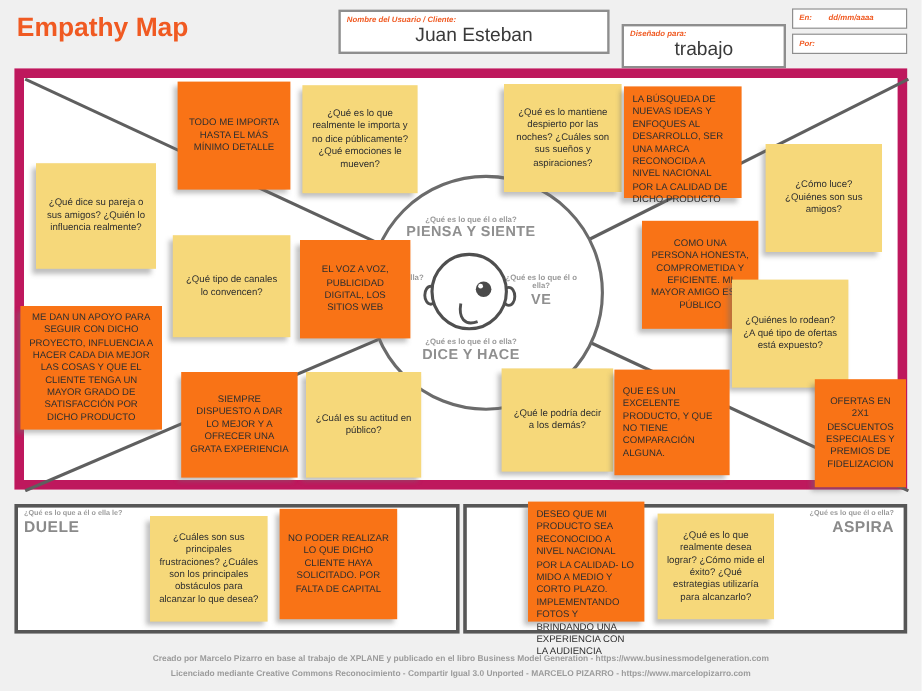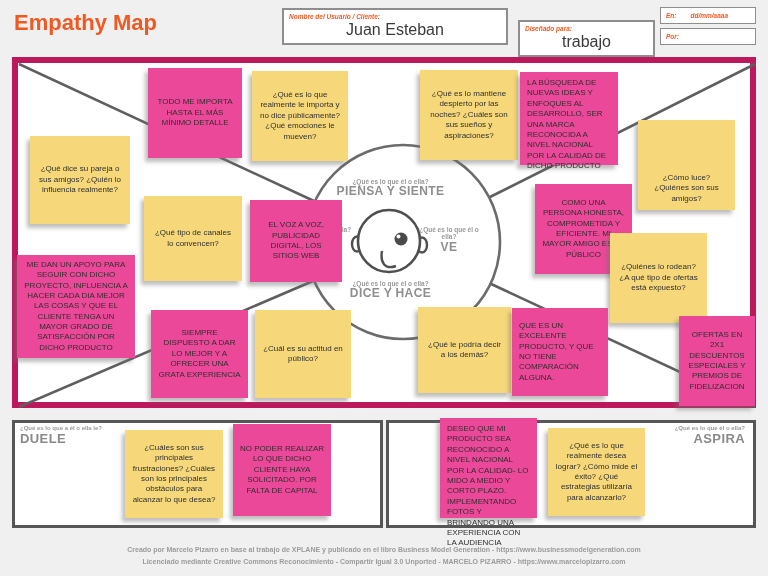--- a/index.html
+++ b/index.html
@@ -14,34 +14,34 @@
   .hbox.small{flex-direction:row;align-items:center;border-width:1.5px;}
   .hbox.small .flabel{padding:0 0 0 5px;}
   .hbox.small .fvalue{flex:0 0 auto;font-size:6.5px;font-weight:bold;font-style:italic;color:#f05a22;margin:0 0 0 14px;}
 
   #name-box{left:282px;top:8px;width:226px;height:37px;}
   #designed-box{left:518px;top:20px;width:137px;height:37px;}
   #date-box{left:660px;top:7px;width:96px;height:17px;}
   #by-box{left:660px;top:28px;width:96px;height:17px;}
 
   
-  .board{position:absolute;left:12px;top:57px;width:744px;height:351px;background:#fff;border:6px solid #be185d;box-sizing:border-box;}
+  .board{position:absolute;left:12px;top:57px;width:744px;height:351px;background:#fff;border:8px solid #be185d;box-sizing:border-box;}
   .board svg{position:absolute;left:0;top:0;}
 
   .qblock{position:absolute;text-align:center;z-index:2;}
   .prompt{font-size:6.5px;font-weight:bold;color:#9a9a9a;line-height:1.15;}
   .qlabel{font-size:12px;font-weight:600;color:#8f8f8f;letter-spacing:.4px;line-height:1.15;}
   .qblock.hidden-oye{z-index:1;}
 
   
   .notes-layer{position:absolute;left:0;top:0;width:768px;height:576px;z-index:3;pointer-events:none;}
   .note{position:absolute;display:flex;align-items:center;justify-content:center;text-align:center;
         font-size:8px;line-height:1.3;color:#2f2f2f;padding:6px 7px;box-sizing:border-box;
         box-shadow:-3px 4px 4px rgba(110,110,110,.45);pointer-events:auto;}
-  .note.blue{background:#ec4899;}
+  .note.blue{background:#f97316;}
   .note.yellow{background:#f6d87a;}
   .note.left{text-align:left;}
   .note.top{align-items:flex-start;}
 
   
   .bbox{position:absolute;background:#fff;border:3px solid #565656;box-sizing:border-box;}
   #pain-box{left:12px;top:420px;width:371px;height:108px;}
   #gain-box{left:386px;top:420px;width:370px;height:108px;}
   .corner-label{position:absolute;z-index:2;}
   .corner-label .prompt{font-size:6px;}
@@ -139,21 +139,21 @@
       </div>
       <div class="note yellow" style="left: 252px; top: 71px; width: 96px; height: 90px;">
         <span>¿Qué es lo que realmente le importa y no dice públicamente? ¿Qué emociones le mueven?</span>
       </div>
       <div class="note yellow" style="left: 420px; top: 70px; width: 98px; height: 90px;">
         <span>¿Qué es lo mantiene despierto por las noches? ¿Cuáles son sus sueños y aspiraciones?</span>
       </div>
       <div class="note blue left top" style="left: 520px; top: 72px; width: 98px; height: 93px;">
         <span>LA BÚSQUEDA DE NUEVAS IDEAS Y ENFOQUES AL DESARROLLO, SER UNA MARCA RECONOCIDA A NIVEL NACIONAL POR LA CALIDAD DE DICHO PRODUCTO</span>
       </div>
-      <div class="note yellow" style="left: 638px; top: 120px; width: 97px; height: 90px; align-items: flex-end;">
+      <div class="note yellow" style="left: 638px; top: 120px; width: 97px; height: 90px;">
         <span>¿Cómo luce? ¿Quiénes son sus amigos?</span>
       </div>
       <div class="note yellow" style="left: 30px; top: 136px; width: 100px; height: 88px;">
         <span>¿Qué dice su pareja o sus amigos? ¿Quién lo influencia realmente?</span>
       </div>
       <div class="note blue" style="left: 535px; top: 184px; width: 97px; height: 90px;">
         <span>COMO UNA PERSONA HONESTA, COMPROMETIDA Y EFICIENTE. MI MAYOR AMIGO ES EL PÚBLICO</span>
       </div>
       <div class="note blue" style="left: 250px; top: 200px; width: 92px; height: 82px;">
         <span>EL VOZ A VOZ, PUBLICIDAD DIGITAL, LOS SITIOS WEB</span>

